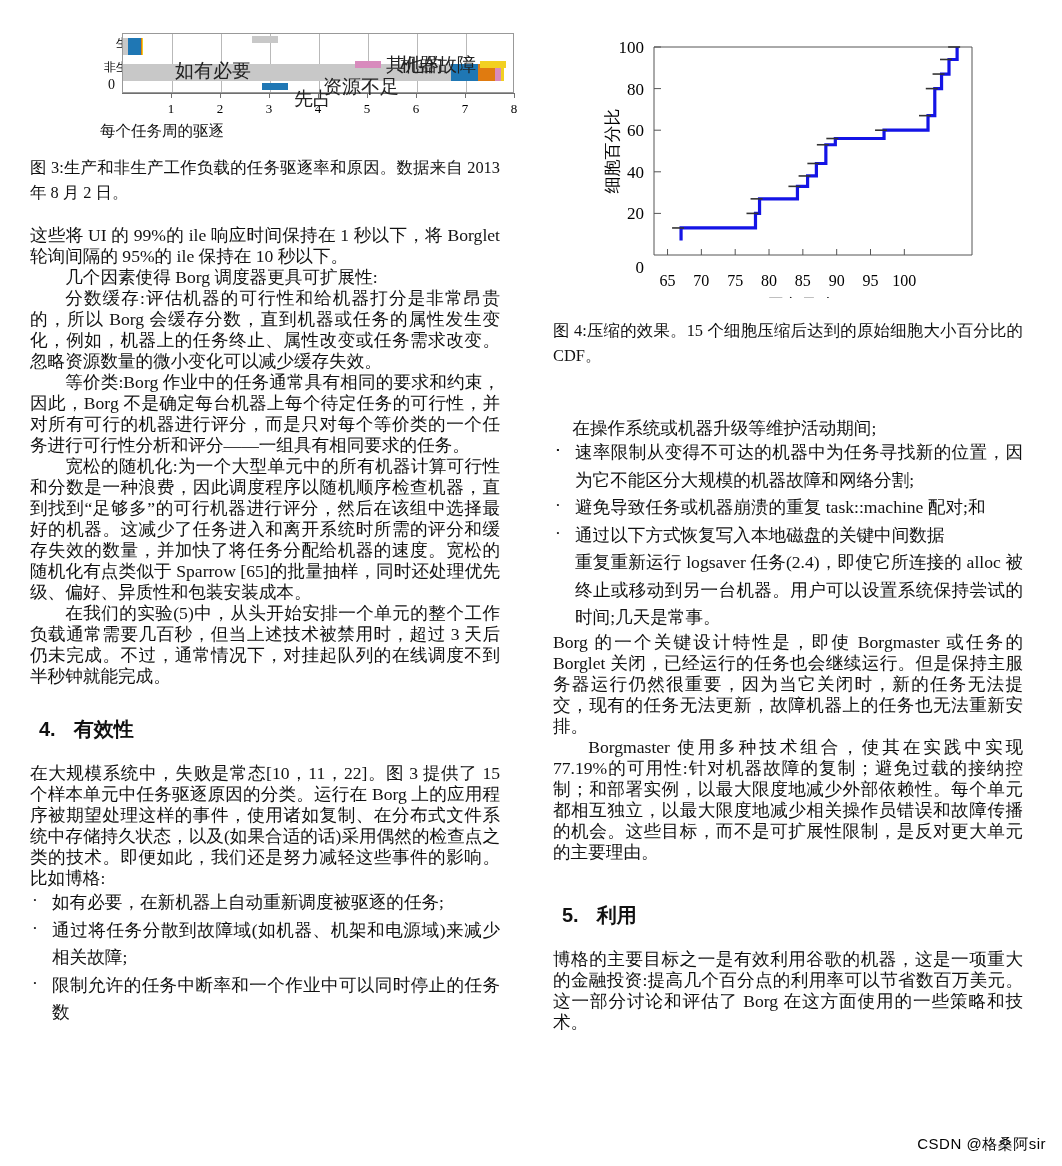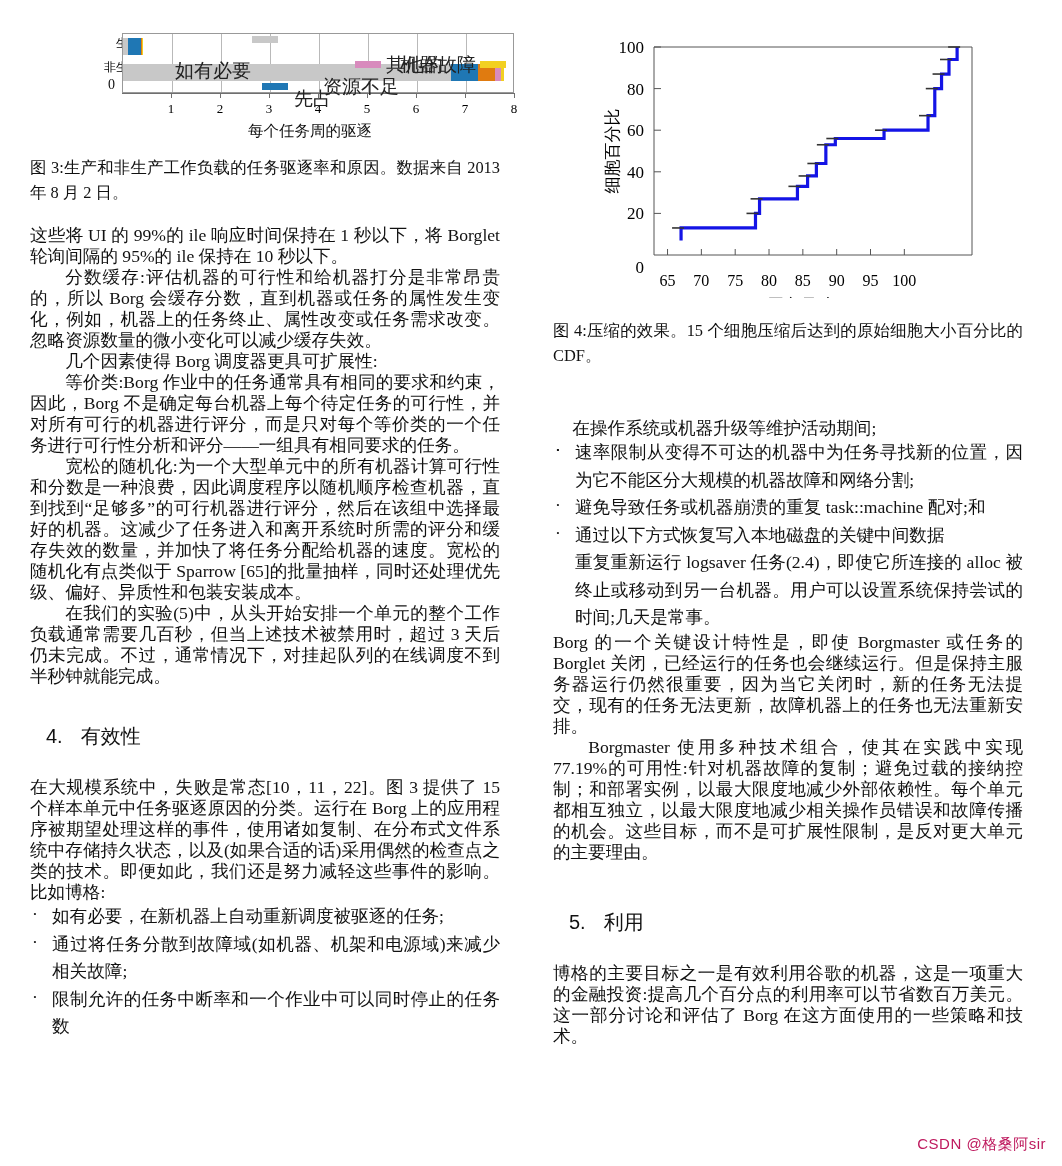--- a/index.html
+++ b/index.html
@@ -40,22 +40,22 @@
   }
   p.indent { text-indent: 2em; }
   .caption {
     font-size: 16.4px;
     line-height: 25px;
     text-align: justify;
     margin: 0;
   }
   h2.section {
     font-size: 20px;
-    font-weight: normal;
-    margin: 16px;
+    font-weight: bold;
+    margin: 9px;
     font-family: "Liberation Sans", "DejaVu Sans", sans-serif;
   }
   h2.section .num { margin-right: 18px; }
   ul.bullets {
     list-style: none;
     margin: 0;
     padding: 0;
   }
   ul.bullets li {
     position: relative;
@@ -142,21 +142,20 @@
   .fig3 .zerolabel {
     position: absolute;
     left: 8px;
     top: 44px;
     font-size: 14px;
   }
   .fig3 .xaxistitle {
     position: absolute;
     left: 0; right: 0;
     top: 88px;
-    text-align: center;
     font-size: 15.5px;
   }
   
   .fig3 .legend-item {
     position: absolute;
     display: flex;
     align-items: center;
     white-space: nowrap;
     font-size: 19px;
     color: #222;
@@ -179,21 +178,21 @@
     height: 265px;
   }
   .fig4 svg { display: block; }
 
   
   .watermark {
     position: absolute;
     right: 16px;
     bottom: 12px;
     font-size: 15px;
-    color: #be185d;
+    color: #000000;
     font-family: "Liberation Sans", "DejaVu Sans", sans-serif;
     letter-spacing: 0.5px;
   }
 </style>
 </head>
 <body>
 
 <div class="page">
 
   <div class="fig3">
@@ -331,22 +330,22 @@
   </div>
 
   <div class="col col-left">
     <div style="height:155px"></div>
 
     <p class="caption">图 3:生产和非生产工作负载的任务驱逐率和原因。数据来自 2013 年 8 月 2 日。</p>
 
     <div class="spacer-md"></div>
 
     <p class="body">这些将 UI 的 99%的 ile 响应时间保持在 1 秒以下，将 Borglet 轮询间隔的 95%的 ile 保持在 10 秒以下。</p>
+    <p class="body indent">几个因素使得 Borg 调度器更具可扩展性:</p>
     <p class="body indent">分数缓存:评估机器的可行性和给机器打分是非常昂贵的，所以 Borg 会缓存分数，直到机器或任务的属性发生变化，例如，机器上的任务终止、属性改变或任务需求改变。忽略资源数量的微小变化可以减少缓存失效。</p>
-    <p class="body indent">几个因素使得 Borg 调度器更具可扩展性:</p>
     <p class="body indent">等价类:Borg 作业中的任务通常具有相同的要求和约束，因此，Borg 不是确定每台机器上每个待定任务的可行性，并对所有可行的机器进行评分，而是只对每个等价类的一个任务进行可行性分析和评分——一组具有相同要求的任务。</p>
     <p class="body indent">宽松的随机化:为一个大型单元中的所有机器计算可行性和分数是一种浪费，因此调度程序以随机顺序检查机器，直到找到“足够多”的可行机器进行评分，然后在该组中选择最好的机器。这减少了任务进入和离开系统时所需的评分和缓存失效的数量，并加快了将任务分配给机器的速度。宽松的随机化有点类似于 Sparrow [65]的批量抽样，同时还处理优先级、偏好、异质性和包装安装成本。</p>
     <p class="body indent">在我们的实验(5)中，从头开始安排一个单元的整个工作负载通常需要几百秒，但当上述技术被禁用时，超过 3 天后仍未完成。不过，通常情况下，对挂起队列的在线调度不到半秒钟就能完成。</p>
 
     <div class="spacer-md"></div>
     <h2 class="section">
       <span class="num">4.</span><span>有效性</span>
     </h2>
     <div class="spacer-sm"></div>
 

